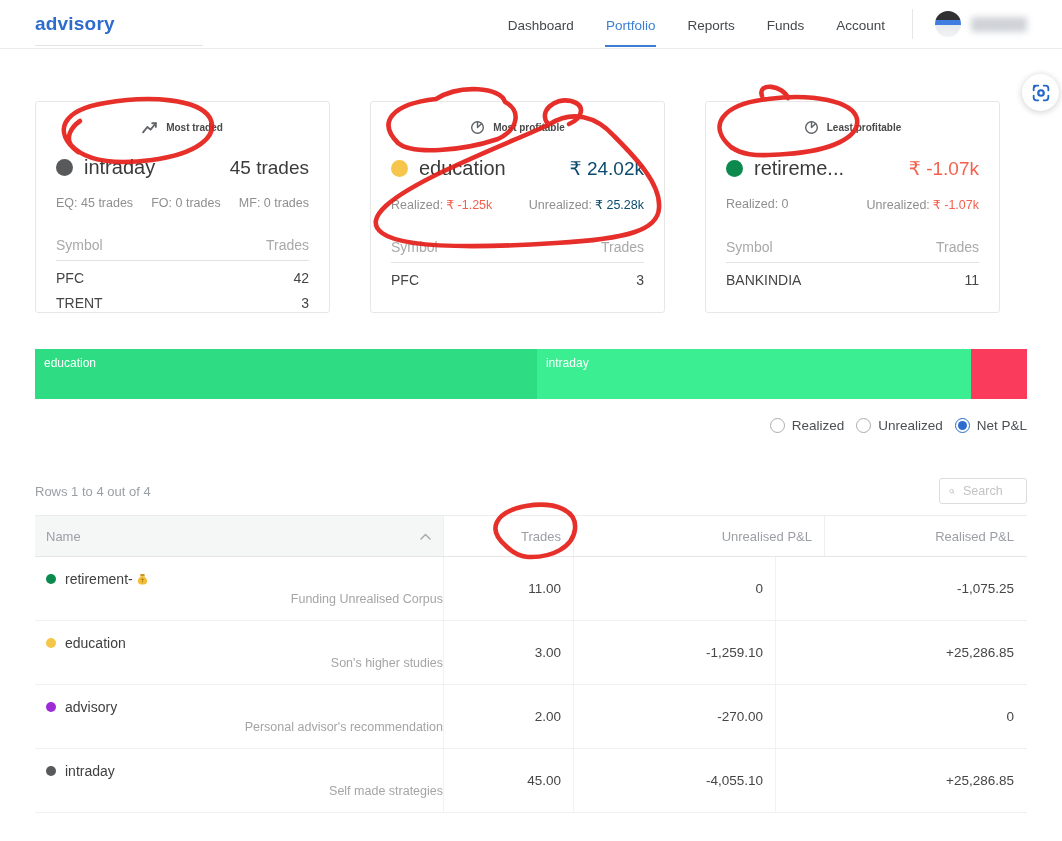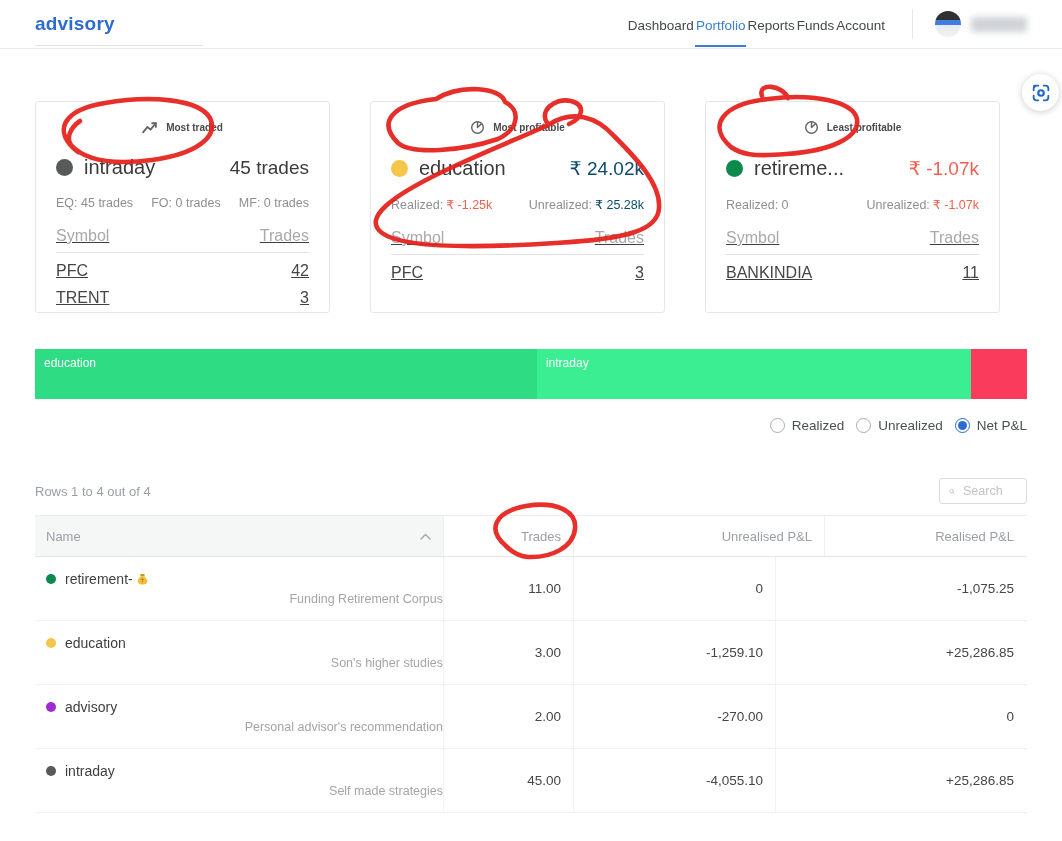--- a/index.html
+++ b/index.html
@@ -6,21 +6,21 @@
   body{
     width:1062px;height:841px;position:relative;overflow:hidden;
     background:#fff;color:#3c4043;
     font-family:"Liberation Sans","DejaVu Sans",sans-serif;
   }
   
   .topbar{height:48px;border-bottom:1px solid #ededed;display:flex;align-items:center;
           padding:0 35px;position:relative;background:#fff;}
   .logo{font-size:19px;font-weight:bold;color:#2d6bce;letter-spacing:.2px;cursor:pointer;}
   .logo-underline{position:absolute;left:35px;bottom:2px;width:168px;height:1px;background:#e4e4e4;}
-  .nav{margin-left:auto;display:flex;align-items:center;font-size:13.5px;color:#45484c;}
+  .nav{margin-left:auto;display:flex;gap:30px;align-items:center;font-size:13.5px;color:#45484c;}
   .nav-item{cursor:pointer;position:relative;padding:16px 1px 14px;}
   .nav-item.active{color:#3b7fd4;}
   .nav-item.active::after{content:"";position:absolute;left:0;right:0;bottom:0;height:2px;background:#3b7fd4;}
   .user{display:flex;align-items:center;gap:10px;margin-left:26px;padding-left:22px;
         border-left:1px solid #e6e6e6;height:30px;cursor:pointer;}
   .avatar{width:26px;height:26px;border-radius:50%;overflow:hidden;filter:blur(.6px);
     background:linear-gradient(180deg,#303033 0%,#303033 36%,#3f7de0 36%,#3f7de0 52%,#e6e9ec 52%,#f2f3f5 100%);}
   .user-name{width:56px;height:15px;border-radius:2px;background:#c7cbd1;filter:blur(3px);opacity:.85;}
   
   .shot-btn{position:absolute;top:74px;left:1022px;width:37px;height:37px;border-radius:50%;
@@ -28,23 +28,23 @@
     justify-content:center;z-index:6;cursor:pointer;}
   
   .cards{display:flex;gap:40px;margin:52px 35px 0;}
   .card{border:1px solid #e7e7e7;border-radius:3px;background:#fff;width:295px;height:212px;
         box-sizing:border-box;padding:18px 20px 0;flex:none;}
   .card-title{display:flex;align-items:center;gap:8px;font-size:10px;font-weight:bold;color:#4a4a4a;justify-content:center;}
   .card-main{display:flex;align-items:center;margin-top:22px;}
   .dot-lg{width:17px;height:17px;border-radius:50%;margin-right:11px;flex:none;}
   .card-name{font-size:20px;color:#3b3b3b;white-space:nowrap;}
   .card-value{margin-left:auto;font-size:19px;white-space:nowrap;}
-  .card-stats{display:flex;justify-content:space-between;margin-top:17px;font-size:12.5px;color:#8f8f8f;align-items:flex-end;}
+  .card-stats{display:flex;justify-content:space-between;margin-top:17px;font-size:12.5px;color:#8f8f8f;}
   .stat-val{margin-left:3px;}
-  .mini-table{margin-top:17px;font-size:16px;text-decoration:underline;}
+  .mini-table{margin-top:27px;font-size:14px;}
   .mini-head{display:flex;justify-content:space-between;color:#a9a9a9;padding-bottom:7px;border-bottom:1px solid #e2e2e2;}
   .mini-row{display:flex;justify-content:space-between;padding-top:9px;color:#454545;}
   .neg{color:#f4604f;}
   .pos{color:#0c4a6e;}
   .dark{color:#3b3b3b;}
   
   .pnl-bar{display:flex;height:50px;margin:36px 35px 0;}
   .seg{position:relative;height:100%;}
   .seg-label{position:absolute;top:7px;left:9px;color:#fff;font-size:12px;white-space:nowrap;}
   
@@ -279,21 +279,21 @@
     <div class="cell-name">
       <div class="row-title">
         <span class="row-dot dot-retirement"></span>
         <span>retirement-</span>
         <svg width="13" height="13" viewBox="0 0 14 14" style="margin-left:-6px">
           <rect x="4.6" y="1" width="4.8" height="2.4" rx="1" fill="#c9961f"></rect>
           <path d="M5 3.6 h4 l2 2.2 c2 2.6 1.6 6.6 -4 6.6 c-5.6 0 -6 -4 -4 -6.6 Z" fill="#f2bd3a"></path>
           <path d="M7 6 v4 M5.7 7 h2.6" stroke="#b98a17" stroke-width="1" stroke-linecap="round" fill="none"></path>
         </svg>
       </div>
-      <div class="row-sub">Funding Retirement Corpus</div>
+      <div class="row-sub">Funding Unrealised Corpus</div>
     </div>
     <div class="cell-num w-trades">11.00</div>
     <div class="cell-num w-real">0</div>
     <div class="cell-num w-unreal neg">-1,075.25</div>
   </div>
 
   <div class="trow">
     <div class="cell-name">
       <div class="row-title">
         <span class="row-dot dot-education"></span>

